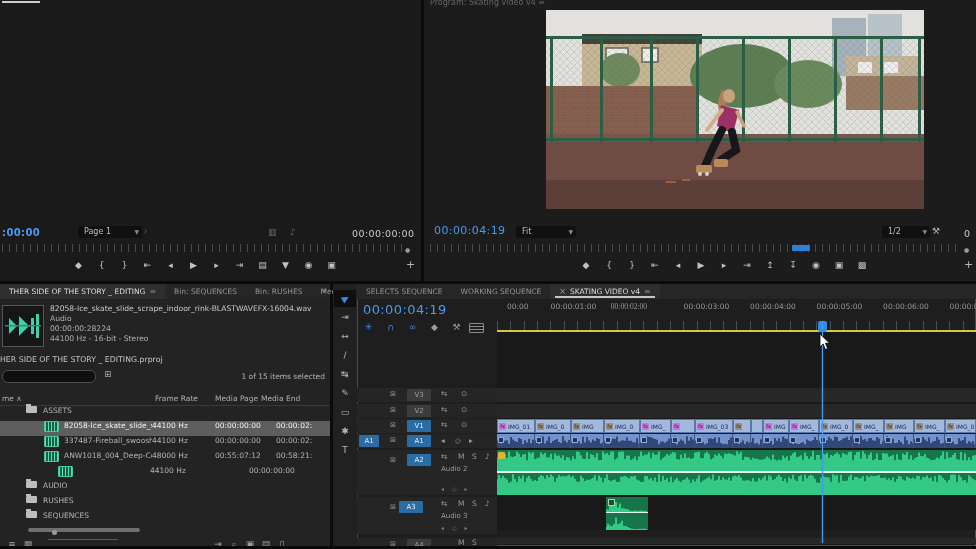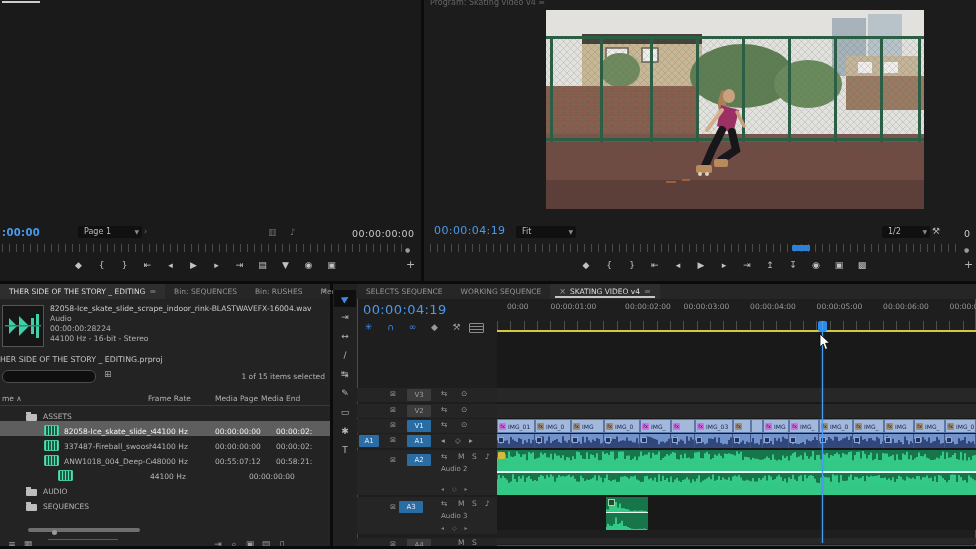--- a/index.html
+++ b/index.html
@@ -28,21 +28,21 @@
   .tab.ul:after{content:"";position:absolute;left:5px;right:5px;bottom:1px;height:2px;background:#c6c6c6;}
   .tclose{color:#9a9a9a;font-size:8px;}
   .tmenu{color:#8a8a8a;font-size:8px;}
   .overflow{position:absolute;right:3px;top:2px;font-size:8px;color:#9a9a9a;}
   
   .pv-line{font-size:7.6px;color:#b0b0b0;line-height:10px;white-space:nowrap;}
   .pv-file{font-size:7.8px;color:#c6c6c6;white-space:nowrap;}
   .search{position:absolute;background:#0f0f0f;border:1px solid #4c4c4c;border-radius:6px;height:11px;width:92px;}
   .status{position:absolute;font-size:7.5px;color:#b5b5b5;}
   .phead{position:absolute;display:flex;font-size:7.5px;color:#b0b0b0;border-bottom:1px solid #3a3a3a;height:13px;align-items:center;width:100%;}
-  .prow{display:flex;align-items:flex-end;height:15px;font-size:7.5px;color:#b5b5b5;white-space:nowrap;}
+  .prow{display:flex;align-items:flex-start;height:15px;font-size:7.5px;color:#b5b5b5;white-space:nowrap;}
   .prow.sel{background:#5e5e5e;color:#f2f2f2;}
   .pname{overflow:hidden;}
   .pcol{flex:0 0 auto;overflow:hidden;}
   .fold{display:inline-block;width:11px;height:7px;background:#bdbdbd;border-radius:1px;position:relative;margin-right:6px;flex:0 0 auto;}
   .fold:before{content:"";position:absolute;top:-2px;left:0;width:5px;height:2px;background:#bdbdbd;}
   .aud{display:inline-block;width:13px;height:9px;background:#1d5c47;border:1px solid #46c79c;border-radius:1px;margin-right:5px;flex:0 0 auto;
        background-image:repeating-linear-gradient(90deg,#4fe2b2 0 1px,transparent 1px 3px);}
   .pscroll{position:absolute;height:4px;background:#6f6f6f;border-radius:2px;}
   .picon{display:inline-block;min-width:16px;text-align:center;color:#9e9e9e;font-size:9px;line-height:14px;}
   .zslider{position:absolute;width:70px;height:1px;background:#5a5a5a;top:7px;}
@@ -247,21 +247,21 @@
       <div class="pv-line">00:00:00:28224</div>
       <div class="pv-line">44100 Hz - 16-bit - Stereo</div>
     </div>
     <div class="abs pv-file" style="left:0px;top:71px;">HER SIDE OF THE STORY _ EDITING.prproj</div>
     <div class="search" style="left:2px;top:86px;"></div>
     <span class="abs" style="left:104px;top:85px;font-size:9px;color:#9e9e9e;">⊞</span>
     <span class="status" style="right:5px;top:88px;">1 of 15 items selected</span>
 
     <div class="phead" style="top:108px;">
       <span style="padding-left:2px;"><span>me</span> <span>∧</span></span>
-      <span style="position:absolute;left:148px;">Frame Rate</span>
+      <span style="position:absolute;left:155px;">Frame Rate</span>
       <span style="position:absolute;left:215px;">Media Page</span>
       <span style="position:absolute;left:261px;">Media End</span>
     </div>
     <div class="abs" id="asset-rows" style="left:0;top:122px;width:330px;">
         <div class="prow" style="padding-left: 26px;">
           <span class="fold"></span>
           <span class="pname" style="width: 108px;">ASSETS</span>
           <span class="pcol" style="width: 63px;"></span>
           <span class="pcol" style="width: 61px;"></span>
           <span class="pcol" style="width: 54px;"></span>
@@ -290,20 +290,27 @@
         <div class="prow" style="padding-left: 58px; gap: 36px;">
           <span class="aud"></span>
           <span class="pname" style="width: 90px;">whoosh sounds.mp4</span>
           <span class="pcol" style="width: 63px;">44100 Hz</span>
           <span class="pcol" style="width: 61px;">00:00:00:00</span>
           <span class="pcol" style="width: 54px;">00:02:22:</span>
         </div>
         <div class="prow" style="padding-left: 26px;">
           <span class="fold"></span>
           <span class="pname" style="width: 108px;">AUDIO</span>
+          <span class="pcol" style="width: 63px;"></span>
+          <span class="pcol" style="width: 61px;"></span>
+          <span class="pcol" style="width: 54px;"></span>
+        </div>
+        <div class="prow" style="padding-left: 26px;">
+          <span class="fold"></span>
+          <span class="pname" style="width: 108px;">RUSHES</span>
           <span class="pcol" style="width: 63px;"></span>
           <span class="pcol" style="width: 61px;"></span>
           <span class="pcol" style="width: 54px;"></span>
         </div>
         <div class="prow" style="padding-left: 26px;">
           <span class="fold"></span>
           <span class="pname" style="width: 108px;">SEQUENCES</span>
           <span class="pcol" style="width: 63px;"></span>
           <span class="pcol" style="width: 61px;"></span>
           <span class="pcol" style="width: 54px;"></span>
@@ -355,21 +362,21 @@
         <span class="hicon on">∞</span>
         <span class="hicon">◆</span>
         <span class="hicon">⚒</span>
       </div>
     <span class="abs ccbox" style="left:112px;top:36px;"></span>
 
     <div class="abs" id="tl-ruler" style="left:140px;top:16px;width:479px;height:30px;overflow:hidden;">
       <div id="ruler-labels">
           <span class="rlabel" style="left: 10px;">00:00</span>
           <span class="rlabel" style="left: 76.5px; transform: translateX(-50%);">00:00:01:00</span>
-          <span class="rlabel" style="left: 151px; transform: translateX(-50%);">00:00:02:00</span>
+          <span class="rlabel" style="left: 132px; transform: translateX(-50%); font-family: Liberation Serif, serif;">00:00:02:00</span>
           <span class="rlabel" style="left: 209.5px; transform: translateX(-50%);">00:00:03:00</span>
           <span class="rlabel" style="left: 276px; transform: translateX(-50%);">00:00:04:00</span>
           <span class="rlabel" style="left: 342.5px; transform: translateX(-50%);">00:00:05:00</span>
           <span class="rlabel" style="left: 409px; transform: translateX(-50%);">00:00:06:00</span>
           <span class="rlabel" style="left: 475.5px; transform: translateX(-50%);">00:00:07:00</span>
         </div>
       <div class="rticks" style="left:0;right:0;bottom:0;"></div>
     </div>
     <div class="yellowline" style="left:140px;top:46px;width:479px;"></div>
 

